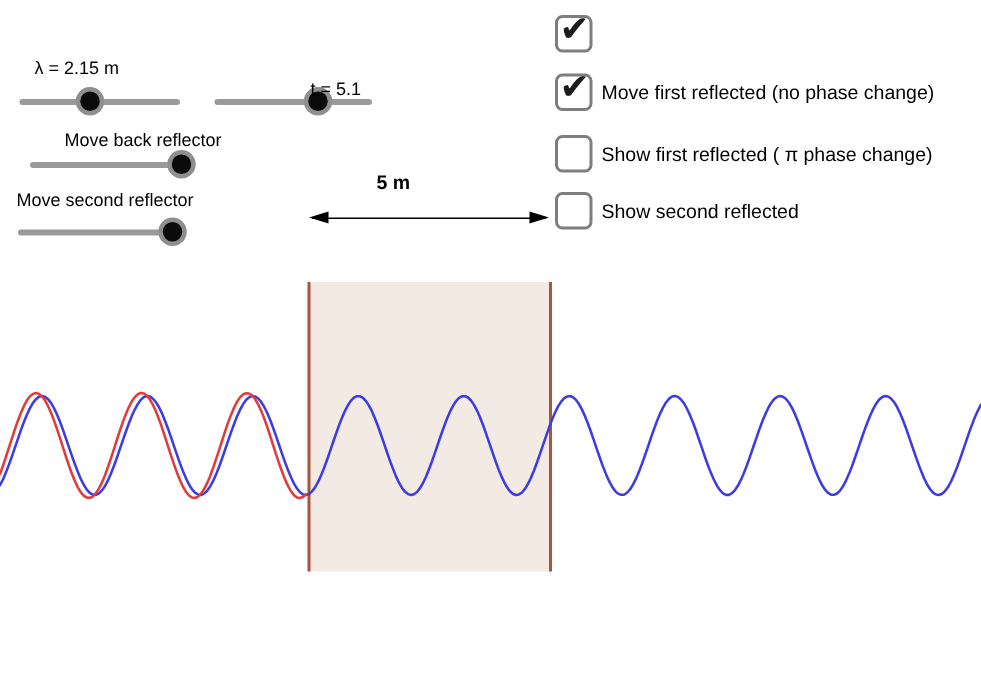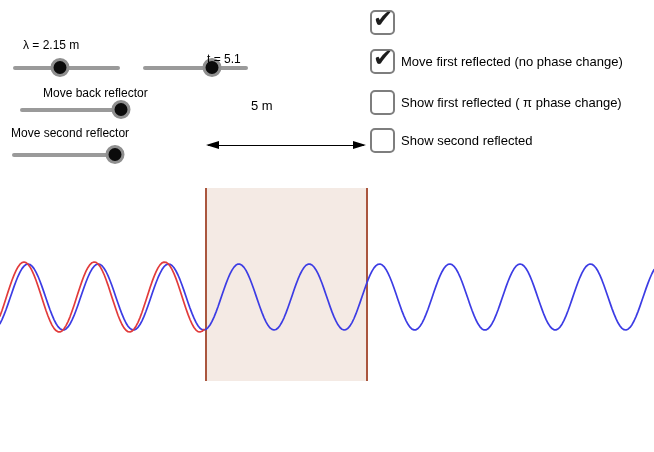--- a/index.html
+++ b/index.html
@@ -32,21 +32,21 @@
   .checkbox{
     width:21px;height:21px;border:2px solid #7e7e7e;border-radius:5px;background:#fff;
     position:relative;flex:0 0 auto;
   }
   .checkbox .mark{
     position:absolute;left:1px;top:-7px;font-size:24px;font-weight:bold;color:#1c1c1c;
     font-family:"DejaVu Sans",sans-serif;line-height:28px;
   }
   .check-label{margin-left:6px;font-size:13px;white-space:nowrap;}
   
-  .measure-label{position:absolute;left:251px;top:98px;font-size:13px;z-index:4;}
+  .measure-label{position:absolute;left:251px;top:114px;font-size:13px;z-index:4;font-weight:bold;}
   .arrow-line{position:absolute;left:208px;top:145px;width:156px;height:0;border-top:1.5px solid #000;z-index:4;}
   .arrow-head{position:absolute;top:141px;width:0;height:0;border-top:4.5px solid transparent;border-bottom:4.5px solid transparent;z-index:4;}
   .arrow-head.left{left:206px;border-right:13px solid #000;}
   .arrow-head.right{left:353px;border-left:13px solid #000;}
   
   .medium{
     position:absolute;left:205px;top:188px;width:159px;height:193px;
     background:#f4eae4;border-left:2px solid #aa563e;border-right:2px solid #aa563e;z-index:1;
   }
   

